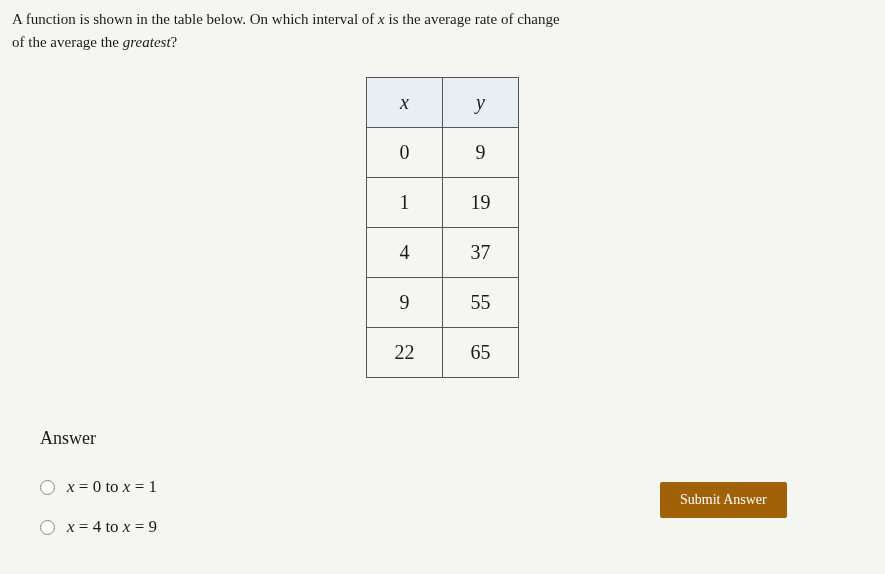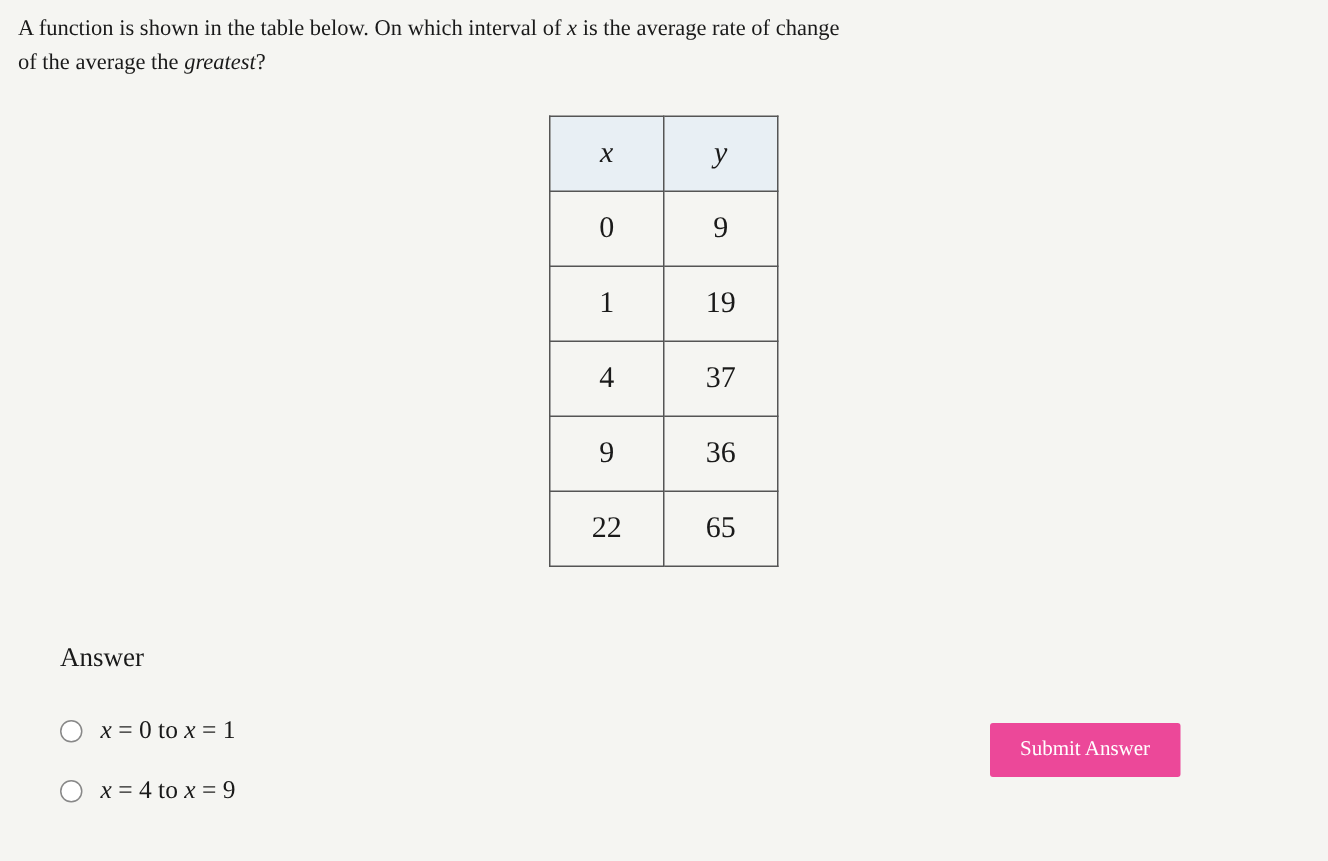--- a/index.html
+++ b/index.html
@@ -82,21 +82,21 @@
     }
     .radio {
       width: 15px;
       height: 15px;
       border: 1.5px solid #888;
       border-radius: 50%;
       background: #fff;
       flex-shrink: 0;
     }
     .submit-btn {
-      background: #ec4899;
+      background: #a16207;
       color: #fff;
       border: none;
       padding: 10px 20px;
       font-size: 14px;
       font-family: Georgia, serif;
       cursor: pointer;
       border-radius: 2px;
       margin-left: 10px;
       margin-top: -14px;
     }
@@ -125,21 +125,21 @@
       <tr>
         <td>1</td>
         <td>19</td>
       </tr>
       <tr>
         <td>4</td>
         <td>37</td>
       </tr>
       <tr>
         <td>9</td>
-        <td>36</td>
+        <td>55</td>
       </tr>
       <tr>
         <td>22</td>
         <td>65</td>
       </tr>
     </tbody>
   </table>
 </div>
 
 <div class="answer-section">

